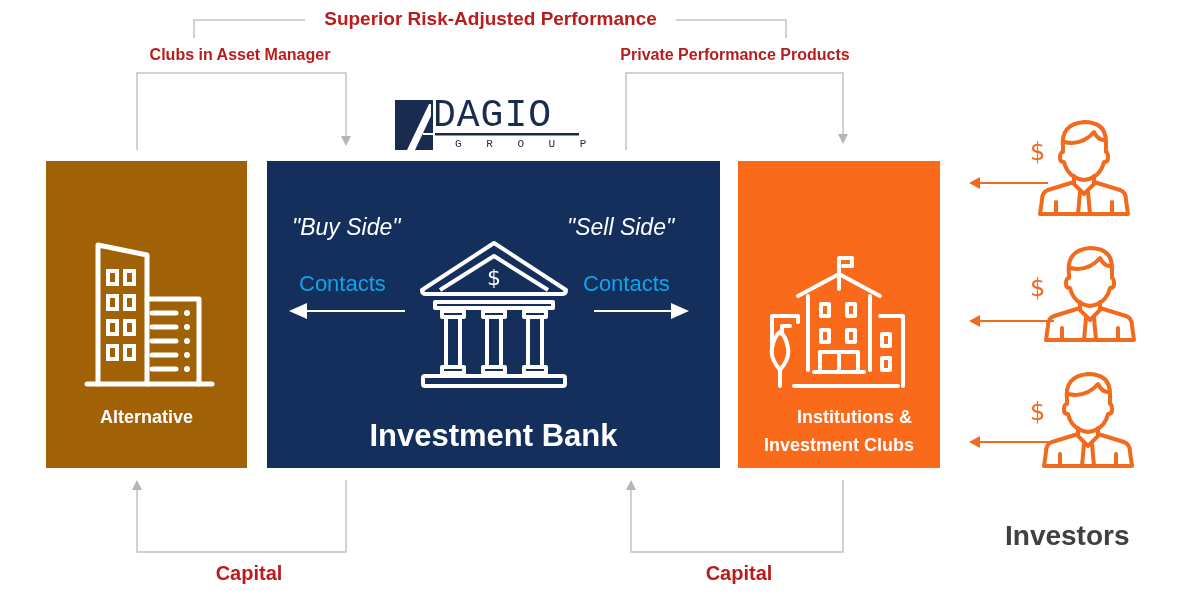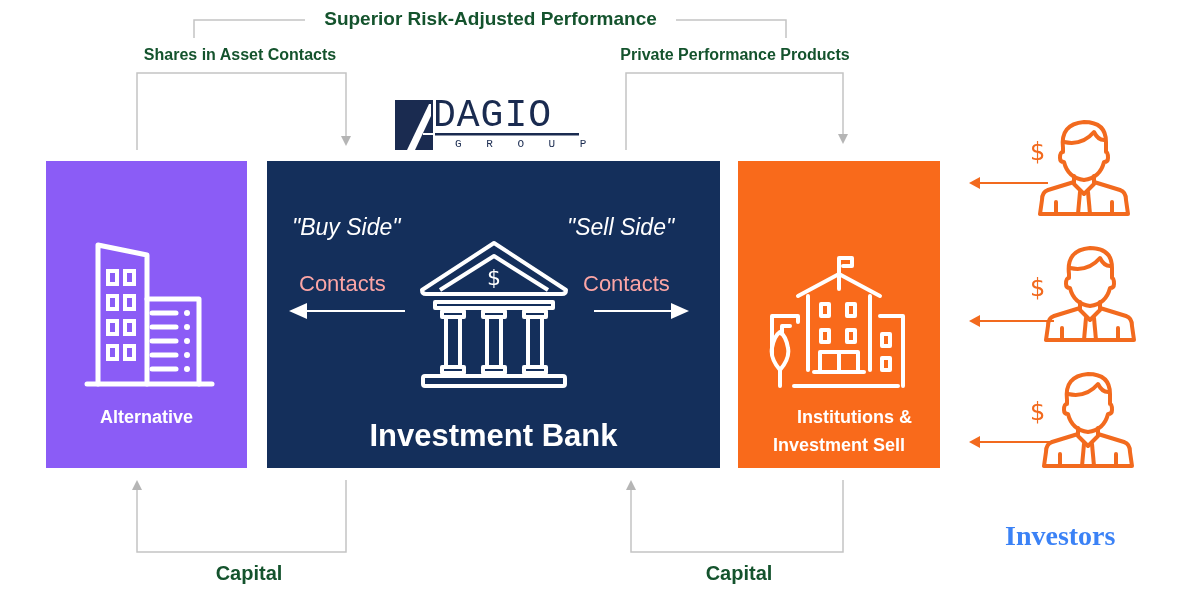--- a/index.html
+++ b/index.html
@@ -1,27 +1,27 @@
 <!DOCTYPE html>
 <html><head>
 <meta charset="utf-8">
 <style>
   html, body { margin: 0; padding: 0; background: #ffffff; }
   body { width: 1200px; height: 600px; position: relative; overflow: hidden;
          font-family: "Liberation Sans", "DejaVu Sans", sans-serif; }
   .abs { position: absolute; }
-  .label-dark { color: #14532d; font-weight: bold; white-space: nowrap; }
+  .label-dark { color: #b91c1c; font-weight: bold; white-space: nowrap; }
   .box { position: absolute; }
-  .box-teal { left: 46px; top: 161px; width: 201px; height: 307px; background: #8b5cf6; }
+  .box-teal { left: 46px; top: 161px; width: 201px; height: 307px; background: #a16207; }
   .box-navy { left: 267px; top: 161px; width: 453px; height: 307px; background: #142f5b; }
   .box-orange { left: 738px; top: 161px; width: 202px; height: 307px; background: #f96a1b; }
   .box-title { position: absolute; left: 0; right: 0; text-align: center; color: #fff;
                font-weight: bold; line-height: 28px; }
   .ital { position: absolute; color: #fff; font-style: italic; font-size: 23px; white-space: nowrap; }
-  .contacts { position: absolute; color: #fca5a5; font-size: 22px; white-space: nowrap; }
+  .contacts { position: absolute; color: #0ea5e9; font-size: 22px; white-space: nowrap; }
   svg.lines { position: absolute; left: 0; top: 0; }
   .dollar { position: absolute; color: #f26a1e; font-size: 24px; font-family: "DejaVu Sans", sans-serif; }
 </style>
 </head>
 <body>
 
 <svg class="lines" width="1200" height="600">
   <defs>
     <marker id="grayArrowDown" markerWidth="10" markerHeight="10" refX="5" refY="8" orient="auto" markerUnits="userSpaceOnUse">
       <path d="M0,0 L10,0 L5,9 Z" fill="#b5b5b5"></path>
@@ -41,21 +41,21 @@
     <polyline points="631,487 631,552 843,552 843,480"></polyline>
   </g>
 
   <path d="M341,136 L351,136 L346,146 Z" fill="#b5b5b5"></path>
   <path d="M838,134 L848,134 L843,144 Z" fill="#b5b5b5"></path>
   <path d="M132,490 L142,490 L137,480 Z" fill="#b5b5b5"></path>
   <path d="M626,490 L636,490 L631,480 Z" fill="#b5b5b5"></path>
 </svg>
 
 <div class="abs label-dark" style="left:305px; top:8px; width:371px; text-align:center; font-size:19px;">Superior Risk-Adjusted Performance</div>
-<div class="abs label-dark" style="left:120px; top:46px; width:240px; text-align:center; font-size:16px;">Shares in Asset Contacts</div>
+<div class="abs label-dark" style="left:120px; top:46px; width:240px; text-align:center; font-size:16px;">Clubs in Asset Manager</div>
 <div class="abs label-dark" style="left:605px; top:46px; width:260px; text-align:center; font-size:16px;">Private Performance Products</div>
 
 <div class="abs" style="left:393px; top:98px; width:190px; height:54px;">
   <svg width="190" height="54">
     <path d="M2,2 L40,2 L40,52 L2,52 Z" fill="#1a2b50"></path>
     <path d="M14,52 L36,6 L38,6 L38,52 Z" fill="#ffffff"></path>
     <path d="M22,52 L38,18 L38,52 Z" fill="#1a2b50"></path>
     <line x1="30" y1="36" x2="40" y2="36" stroke="#fff" stroke-width="2"></line>
     <rect x="42" y="35" width="144" height="2.5" fill="#1a2b50"></rect>
   </svg>
@@ -150,21 +150,21 @@
         <rect x="114" y="104" width="8" height="12"></rect>
       <path d="M52,116 L52,98 L90,98 L90,116"></path>
       <line x1="71" y1="98" x2="71" y2="116"></line>
       <line x1="46" y1="118" x2="96" y2="118"></line>
       <line x1="26" y1="132" x2="130" y2="132"></line>
       <path d="M12,116 Q2,104 4,94 Q6,82 12,78 Q18,82 20,94 Q22,104 12,116 Z"></path>
       <line x1="12" y1="116" x2="12" y2="132"></line>
     </g>
   </svg>
   <div class="box-title" style="top:242px; font-size:18px;padding-left:31px;">Institutions &amp;</div>
-  <div class="box-title" style="top:270px; font-size:18px;">Investment Sell</div>
+  <div class="box-title" style="top:270px; font-size:18px;">Investment Clubs</div>
 </div>
 
 <div class="abs" style="left:960px; top:110px; width:200px; height:380px;">
 
   <div class="abs" style="left:0; top:0; width:200px; height:110px;">
     <div class="dollar" style="left:70px; top:28px;">$</div>
     <svg class="abs" style="left:8px; top:66px;" width="80" height="14">
       <line x1="8" y1="7" x2="80" y2="7" stroke="#f26a1e" stroke-width="2"></line>
       <path d="M1,7 L12,1 L12,13 Z" fill="#f26a1e"></path>
     </svg>
@@ -216,16 +216,16 @@
         <path d="M36,64 L10,72 Q4,74 4,82 L2,96 L90,96 L88,82 Q88,74 82,72 L56,64"></path>
         <path d="M42,74 L40,96"></path>
           <path d="M50,74 L52,96"></path>
         <line x1="18" y1="84" x2="18" y2="96"></line>
           <line x1="74" y1="84" x2="74" y2="96"></line>
       </g>
     </svg>
   </div>
 </div>
 
-<div class="abs" style="left:1005px; top:520px; font-size:28px; font-weight:bold; color:#3b82f6; white-space:nowrap;font-family:Liberation Serif, serif;">Investors</div>
+<div class="abs" style="left:1005px; top:520px; font-size:28px; font-weight:bold; color:#404040; white-space:nowrap;">Investors</div>
 
 <div class="abs label-dark" style="left:189px; top:562px; width:120px; text-align:center; font-size:20px;">Capital</div>
 <div class="abs label-dark" style="left:679px; top:562px; width:120px; text-align:center; font-size:20px;">Capital</div>
 
 </body></html>

